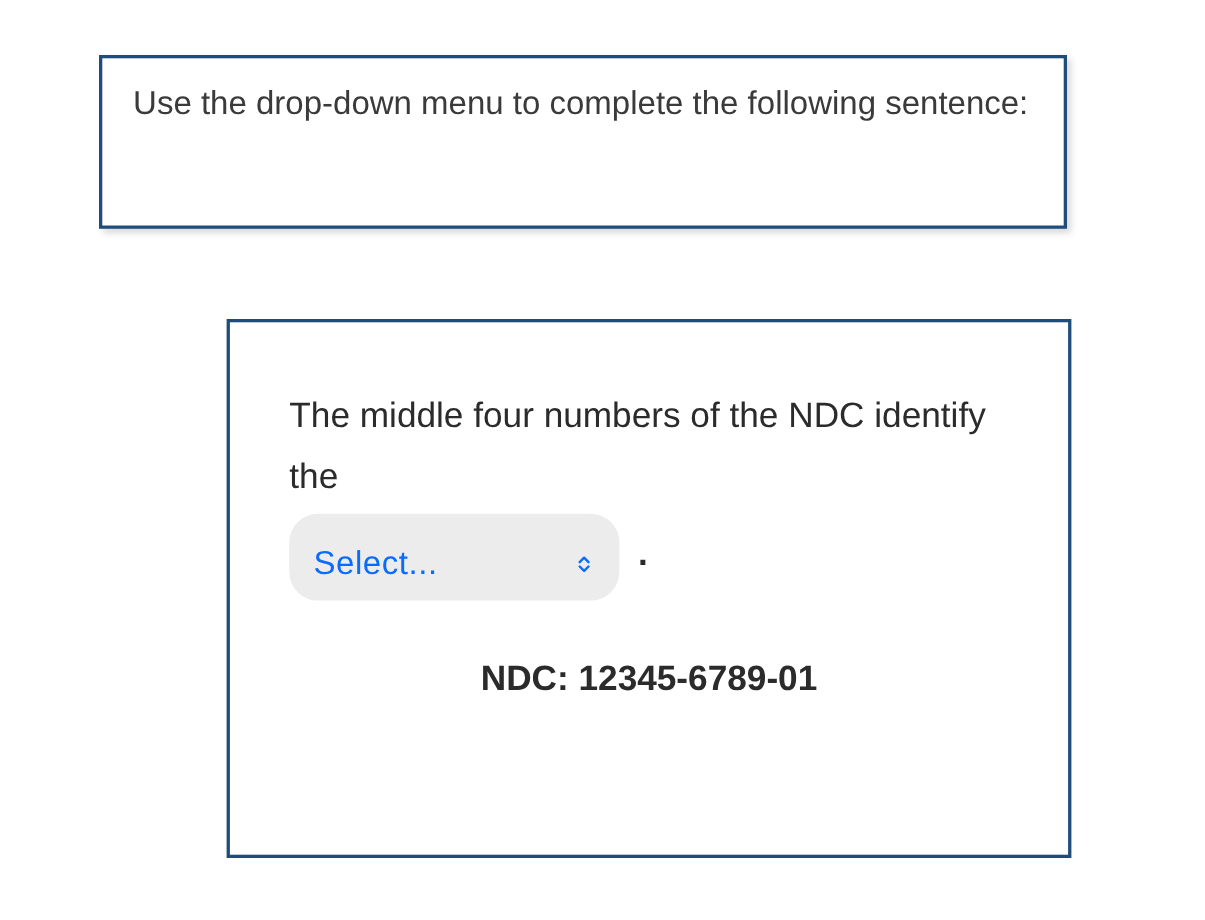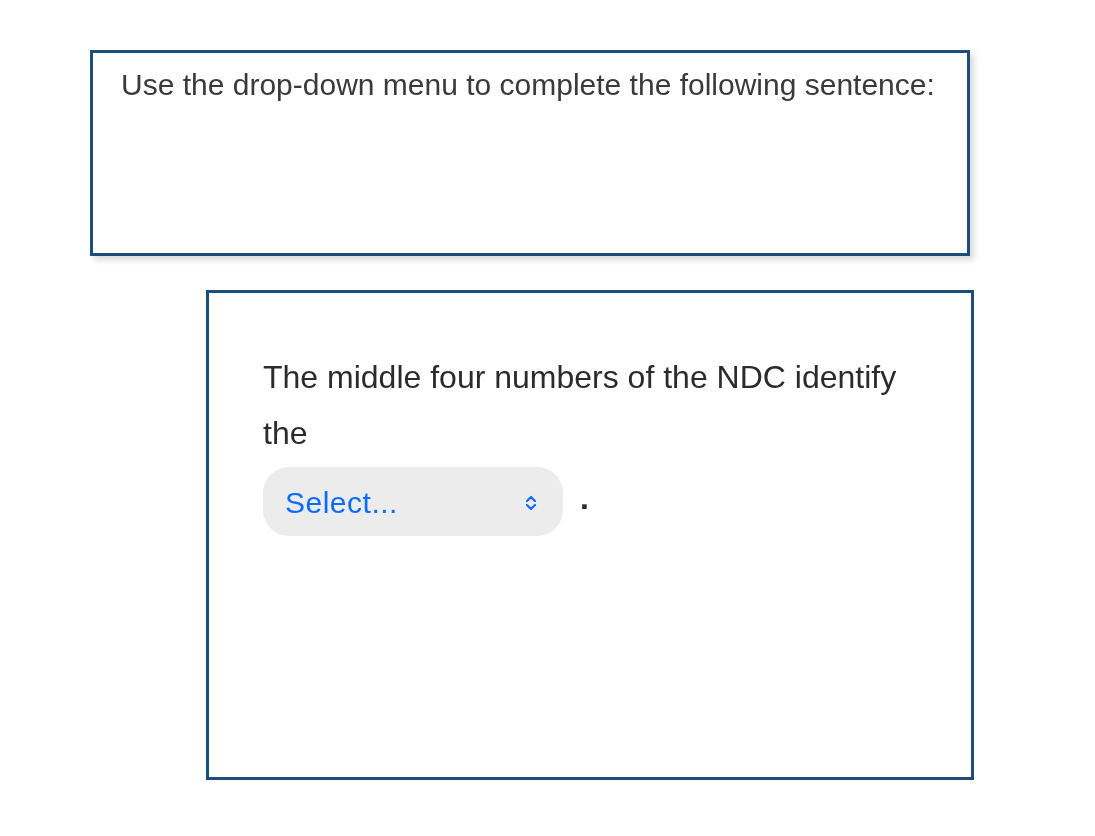--- a/index.html
+++ b/index.html
@@ -12,24 +12,24 @@
       height: 836px;
       background: #ffffff;
       font-family: "Segoe UI", "Trebuchet MS", Arial, sans-serif;
       position: relative;
     }
     .instruction-box {
       position: absolute;
       left: 90px;
       top: 50px;
       width: 880px;
-      height: 206px;
+      height: 158px;
       border: 3px solid #1e4d7b;
       background: #ffffff;
-      padding: 12px 28px;
+      padding: 22px 28px;
       box-shadow: 4px 4px 6px rgba(0,0,0,0.15);
     }
     .instruction-text {
       font-size: 30px;
       color: #3a3a3a;
       line-height: 1.35;
       font-weight: 400;
     }
     .question-box {
       position: absolute;
@@ -45,21 +45,21 @@
       font-size: 32px;
       color: #2b2b2b;
       line-height: 1.75;
       font-weight: 400;
     }
     .select-pill {
       display: inline-flex;
       align-items: center;
       background: #ececec;
       border-radius: 26px;
-      padding: 10px 22px 6px 22px;
+      padding: 20px 22px 6px 22px;
       margin-top: 6px;
       vertical-align: middle;
       min-width: 300px;
       justify-content: space-between;
       cursor: pointer;
     }
     .select-label {
       color: #0a6cff;
       font-size: 30px;
       font-weight: 400;
@@ -108,13 +108,14 @@
       <span class="select-label">Select...</span>
       <span class="select-icon">
         <svg viewBox="0 0 20 20" fill="none" stroke="#0a6cff" stroke-width="2.2" stroke-linecap="round" stroke-linejoin="round">
           <path d="M6 8 L10 4 L14 8"></path>
           <path d="M6 12 L10 16 L14 12"></path>
         </svg>
       </span>
     </span>
     <span class="period">.</span>
   </div>
+  <div class="ndc-line">NDC: 12345-6789-01</div>
 </div>
 
 </body></html>

